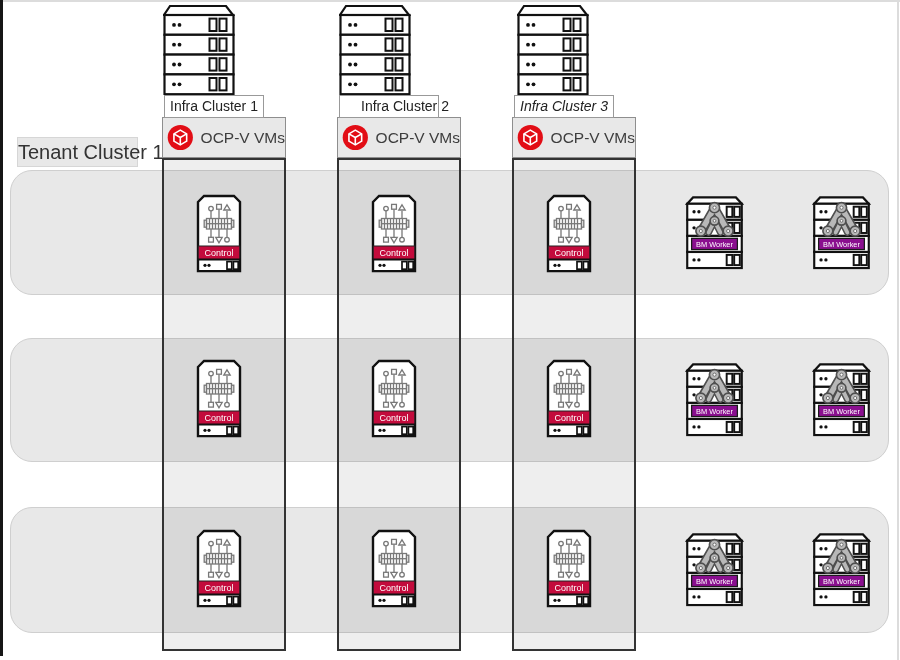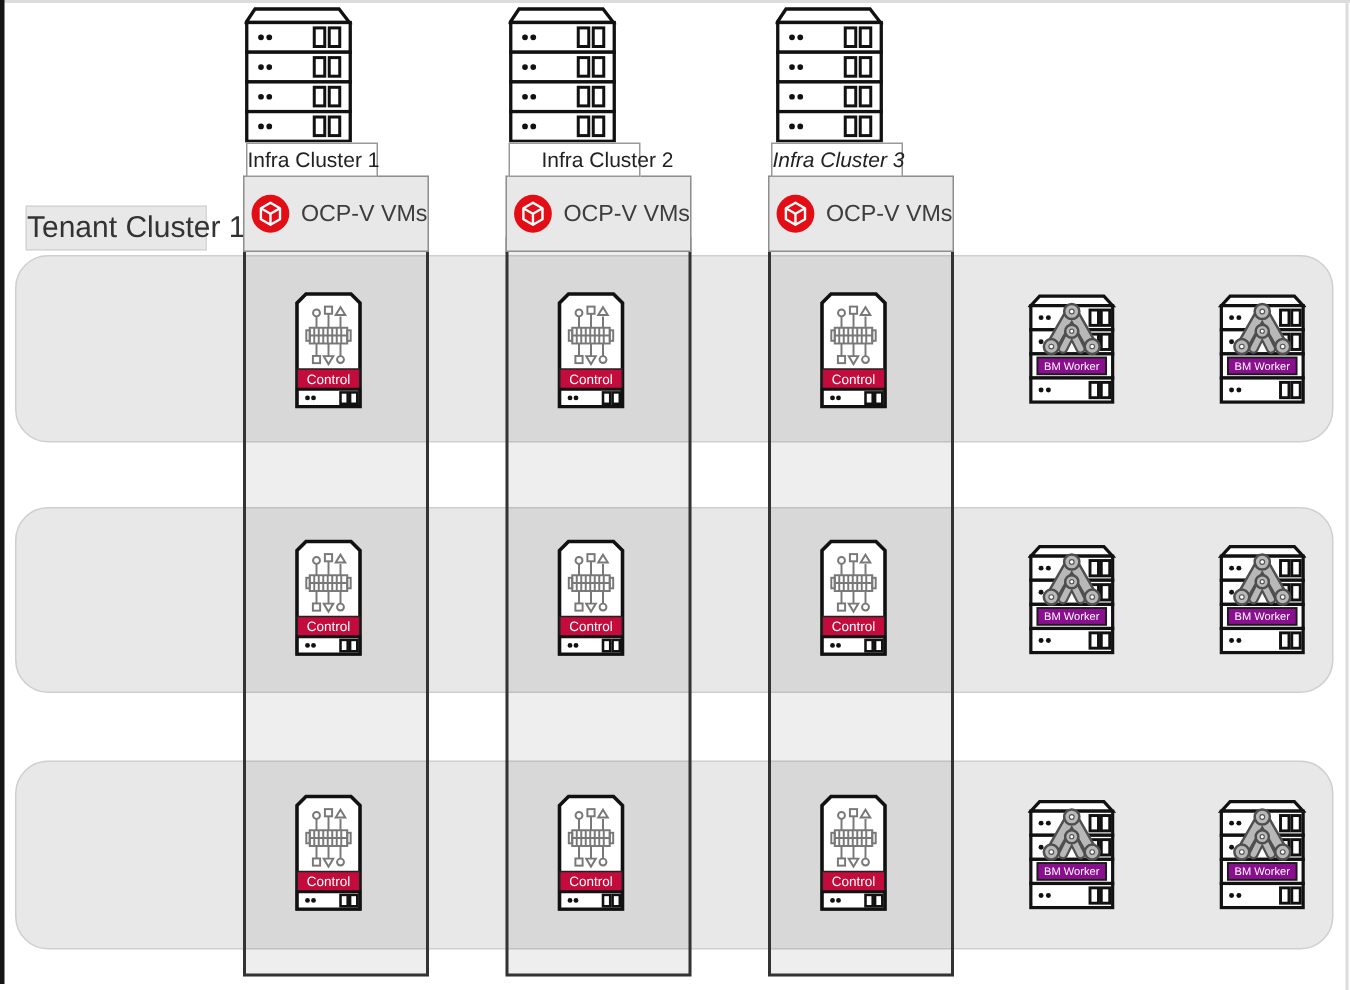--- a/index.html
+++ b/index.html
@@ -19,26 +19,26 @@
   .tenant-label{
     left:17px;width:121px;height:30px;background:#e8e8e8;border:1px solid #d6d6d6;
     box-sizing:border-box;color:#333;font-size:20px;line-height:28px;text-align:center;
     white-space:nowrap;
   }
   .infra-col{
     top:158px;width:124px;height:493px;background:rgba(0,0,0,0.068);
     border:2.5px solid #333;box-sizing:border-box;
   }
   .ocp-box{
-    top:117px;width:124px;height:51px;background:#e8e8e8;border:1.5px solid #8e8e8e;
+    top:117px;width:124px;height:41px;background:#e8e8e8;border:1.5px solid #8e8e8e;
     box-sizing:border-box;display:flex;align-items:center;gap:7px;padding-left:4px;
   }
   .ocp-box .ocp-text{font-size:15.5px;color:#3d3d3d;white-space:nowrap;}
   .infra-label{
-    top:95px;width:88px;height:23px;background:#ffffff;border:1.5px solid #999;
+    top:95px;width:100px;height:23px;background:#ffffff;border:1.5px solid #999;
     box-sizing:border-box;font-size:14px;color:#222;text-align:center;line-height:20px;
     white-space:nowrap;z-index:3;
   }
   .server-stack{top:4px;width:72px;height:91px;}
   .node{display:block;}
   svg text{font-family:"Liberation Sans", sans-serif;}
 </style>
 </head>
 <body>
 

